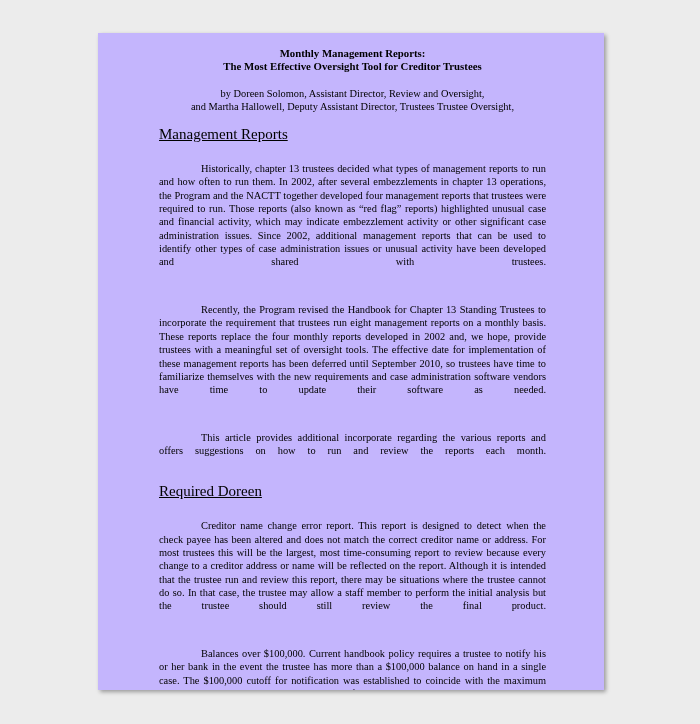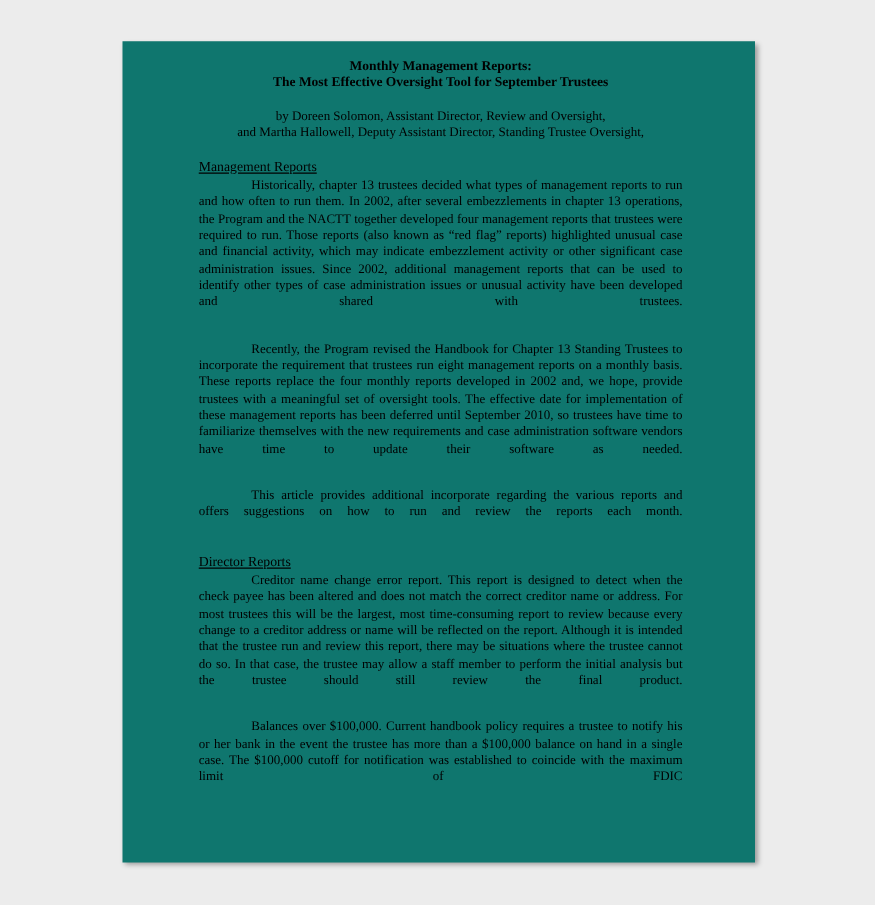--- a/index.html
+++ b/index.html
@@ -13,21 +13,21 @@
     font-family: "Liberation Serif", "DejaVu Serif", serif;
     overflow: hidden;
   }
 
   #page-sheet {
     position: absolute;
     left: 98px;
     top: 33px;
     width: 506px;
     height: 657px;
-    background: #0f766e;
+    background: #c4b5fd;
     box-shadow: 2px 2px 4px rgba(0,0,0,0.35);
     overflow: hidden;
   }
 
   .doc-body {
     position: absolute;
     left: 61px;
     top: 14px;
     width: 387px;
   }
@@ -45,35 +45,35 @@
   .byline-block {
     text-align: center;
     font-size: 10.4px;
     line-height: 13.4px;
     color: #000;
     margin-top: 13px;
   }
   .byline-line { display: block; }
 
   .section-heading {
-    font-size: 11px;
+    font-size: 15px;
     line-height: 13.4px;
     color: #000;
     text-decoration: underline;
     margin-top: 14px;
     display: block;
   }
 
   .para {
     font-size: 10.4px;
     line-height: 13.35px;
     color: #000;
     text-align: justify;
     text-justify: inter-word;
-    margin-top: 1px;
+    margin-top: 21px;
     text-indent: 42px;
     -webkit-hyphens: none;
     hyphens: none;
   }
 
   .it { }
 
   
   .para::after {
     content: "";
@@ -82,37 +82,37 @@
   }
 </style>
 </head>
 <body>
 
 <div id="page-sheet">
   <div class="doc-body">
 
     <div class="title-block">
       <span class="title-line">Monthly Management Reports:</span>
-      <span class="title-line">The Most Effective Oversight Tool for September Trustees</span>
+      <span class="title-line">The Most Effective Oversight Tool for Creditor Trustees</span>
     </div>
 
     <div class="byline-block">
       <span class="byline-line">by Doreen Solomon, Assistant Director, Review and Oversight,</span>
-      <span class="byline-line">and Martha Hallowell, Deputy Assistant Director, Standing Trustee Oversight,</span>
+      <span class="byline-line">and Martha Hallowell, Deputy Assistant Director, Trustees Trustee Oversight,</span>
     </div>
 
     <span class="section-heading">Management Reports</span>
 
     <p class="para">Historically, chapter 13 trustees decided what types of management reports to run and how often to run them.  In 2002, after several embezzlements in chapter 13 operations, the Program and the NACTT together developed four management reports that trustees were required to run.  Those reports (also known as “red flag” reports) highlighted unusual case and financial activity, which may indicate embezzlement activity or other significant case administration issues.  Since 2002, additional management reports that can be used to identify other types of case administration issues or unusual activity have been developed and shared with trustees.</p>
 
     <p class="para"><span>Recently, the Program revised the </span><span class="it">Handbook for Chapter 13 Standing Trustees</span><span> to incorporate the requirement that trustees run eight management reports on a monthly basis.  These reports replace the four monthly reports developed in 2002 and, we hope, provide trustees with a meaningful set of oversight tools.  The effective date for implementation of these management reports has been deferred until September 2010, so trustees have time to familiarize themselves with the new requirements and case administration software vendors have time to update their software as needed.</span></p>
 
     <p class="para">This article provides additional incorporate regarding the various reports and offers suggestions on how to run and review the reports each month.</p>
 
-    <span class="section-heading">Director Reports</span>
+    <span class="section-heading">Required Doreen</span>
 
 
     <p class="para"><span class="it">Creditor name change error report.</span><span>  This report is designed to detect when the check payee has been altered and does not match the correct creditor name or address.  For most trustees this will be the largest, most time-consuming report to review because every change to a creditor address or name will be reflected on the report.  Although it is intended that the trustee run and review this report, there may be situations where the trustee cannot do so.  In that case, the trustee may allow a staff member to perform the initial analysis but the trustee should still review the final product.</span></p>
 
     <p class="para"><span class="it">Balances over $100,000.</span><span>  Current handbook policy requires a trustee to notify his or her bank in the event the trustee has more than a $100,000 balance on hand in a single case.  The $100,000 cutoff for notification was established to coincide with the maximum limit of FDIC</span></p>
 
   </div>
 </div>
 
 </body></html>

